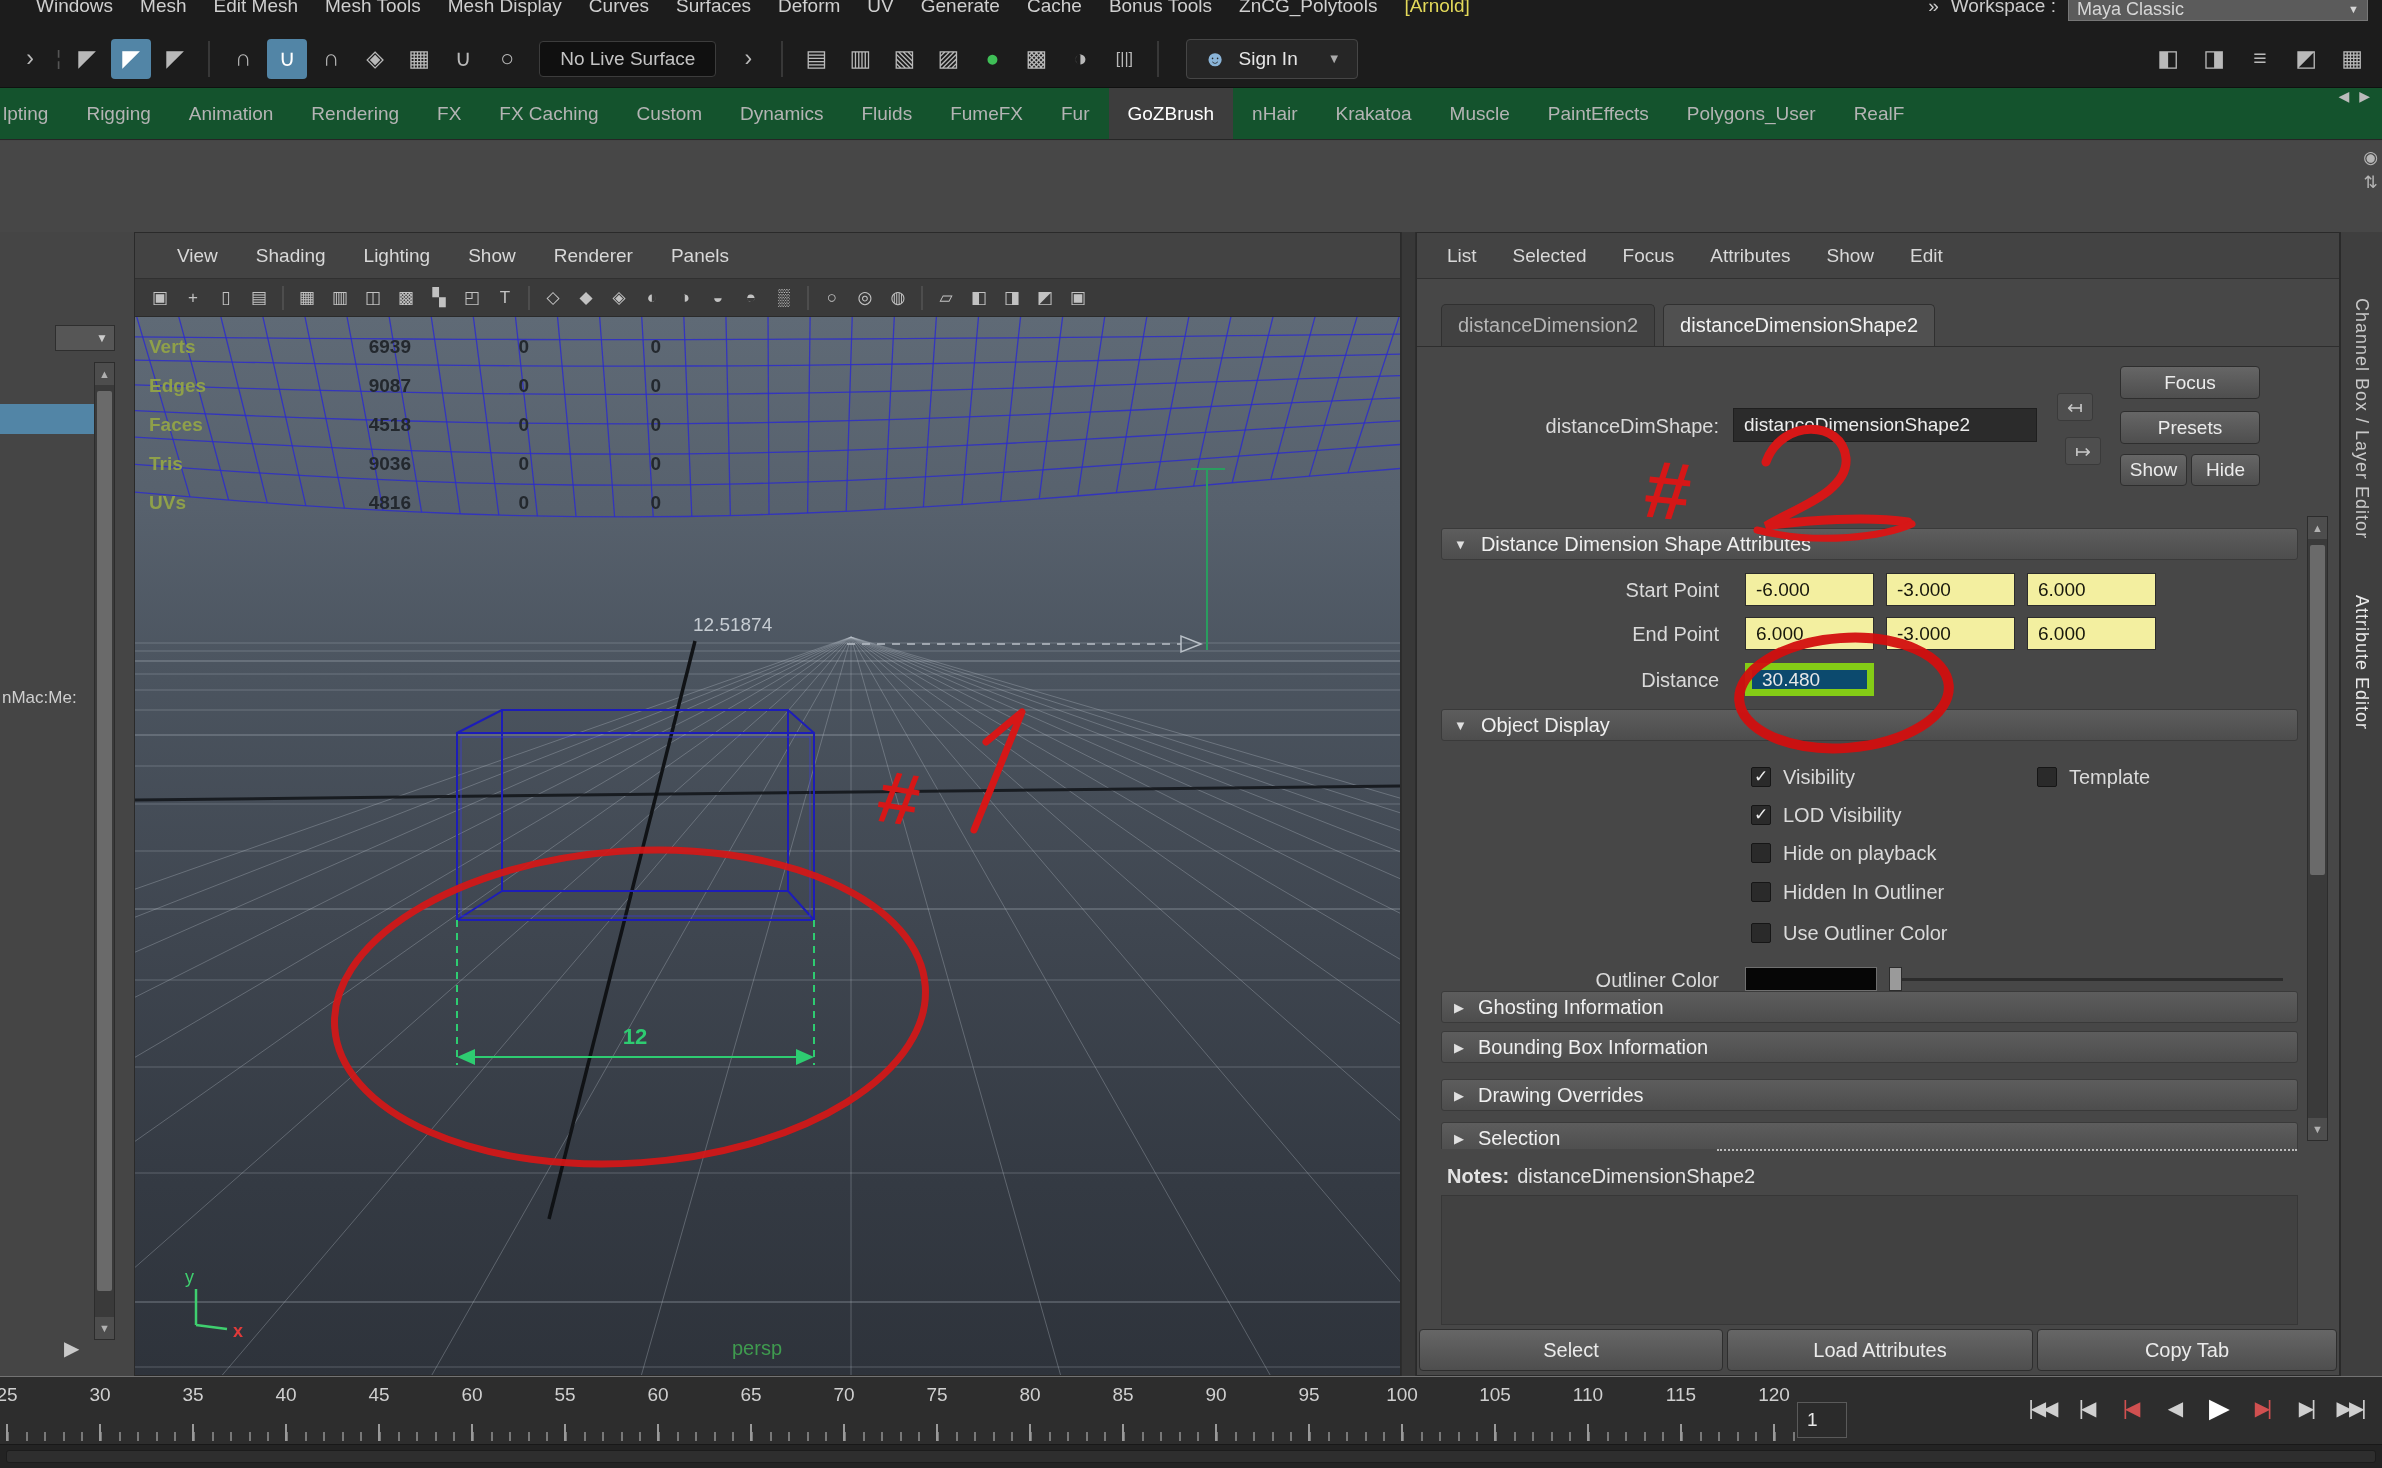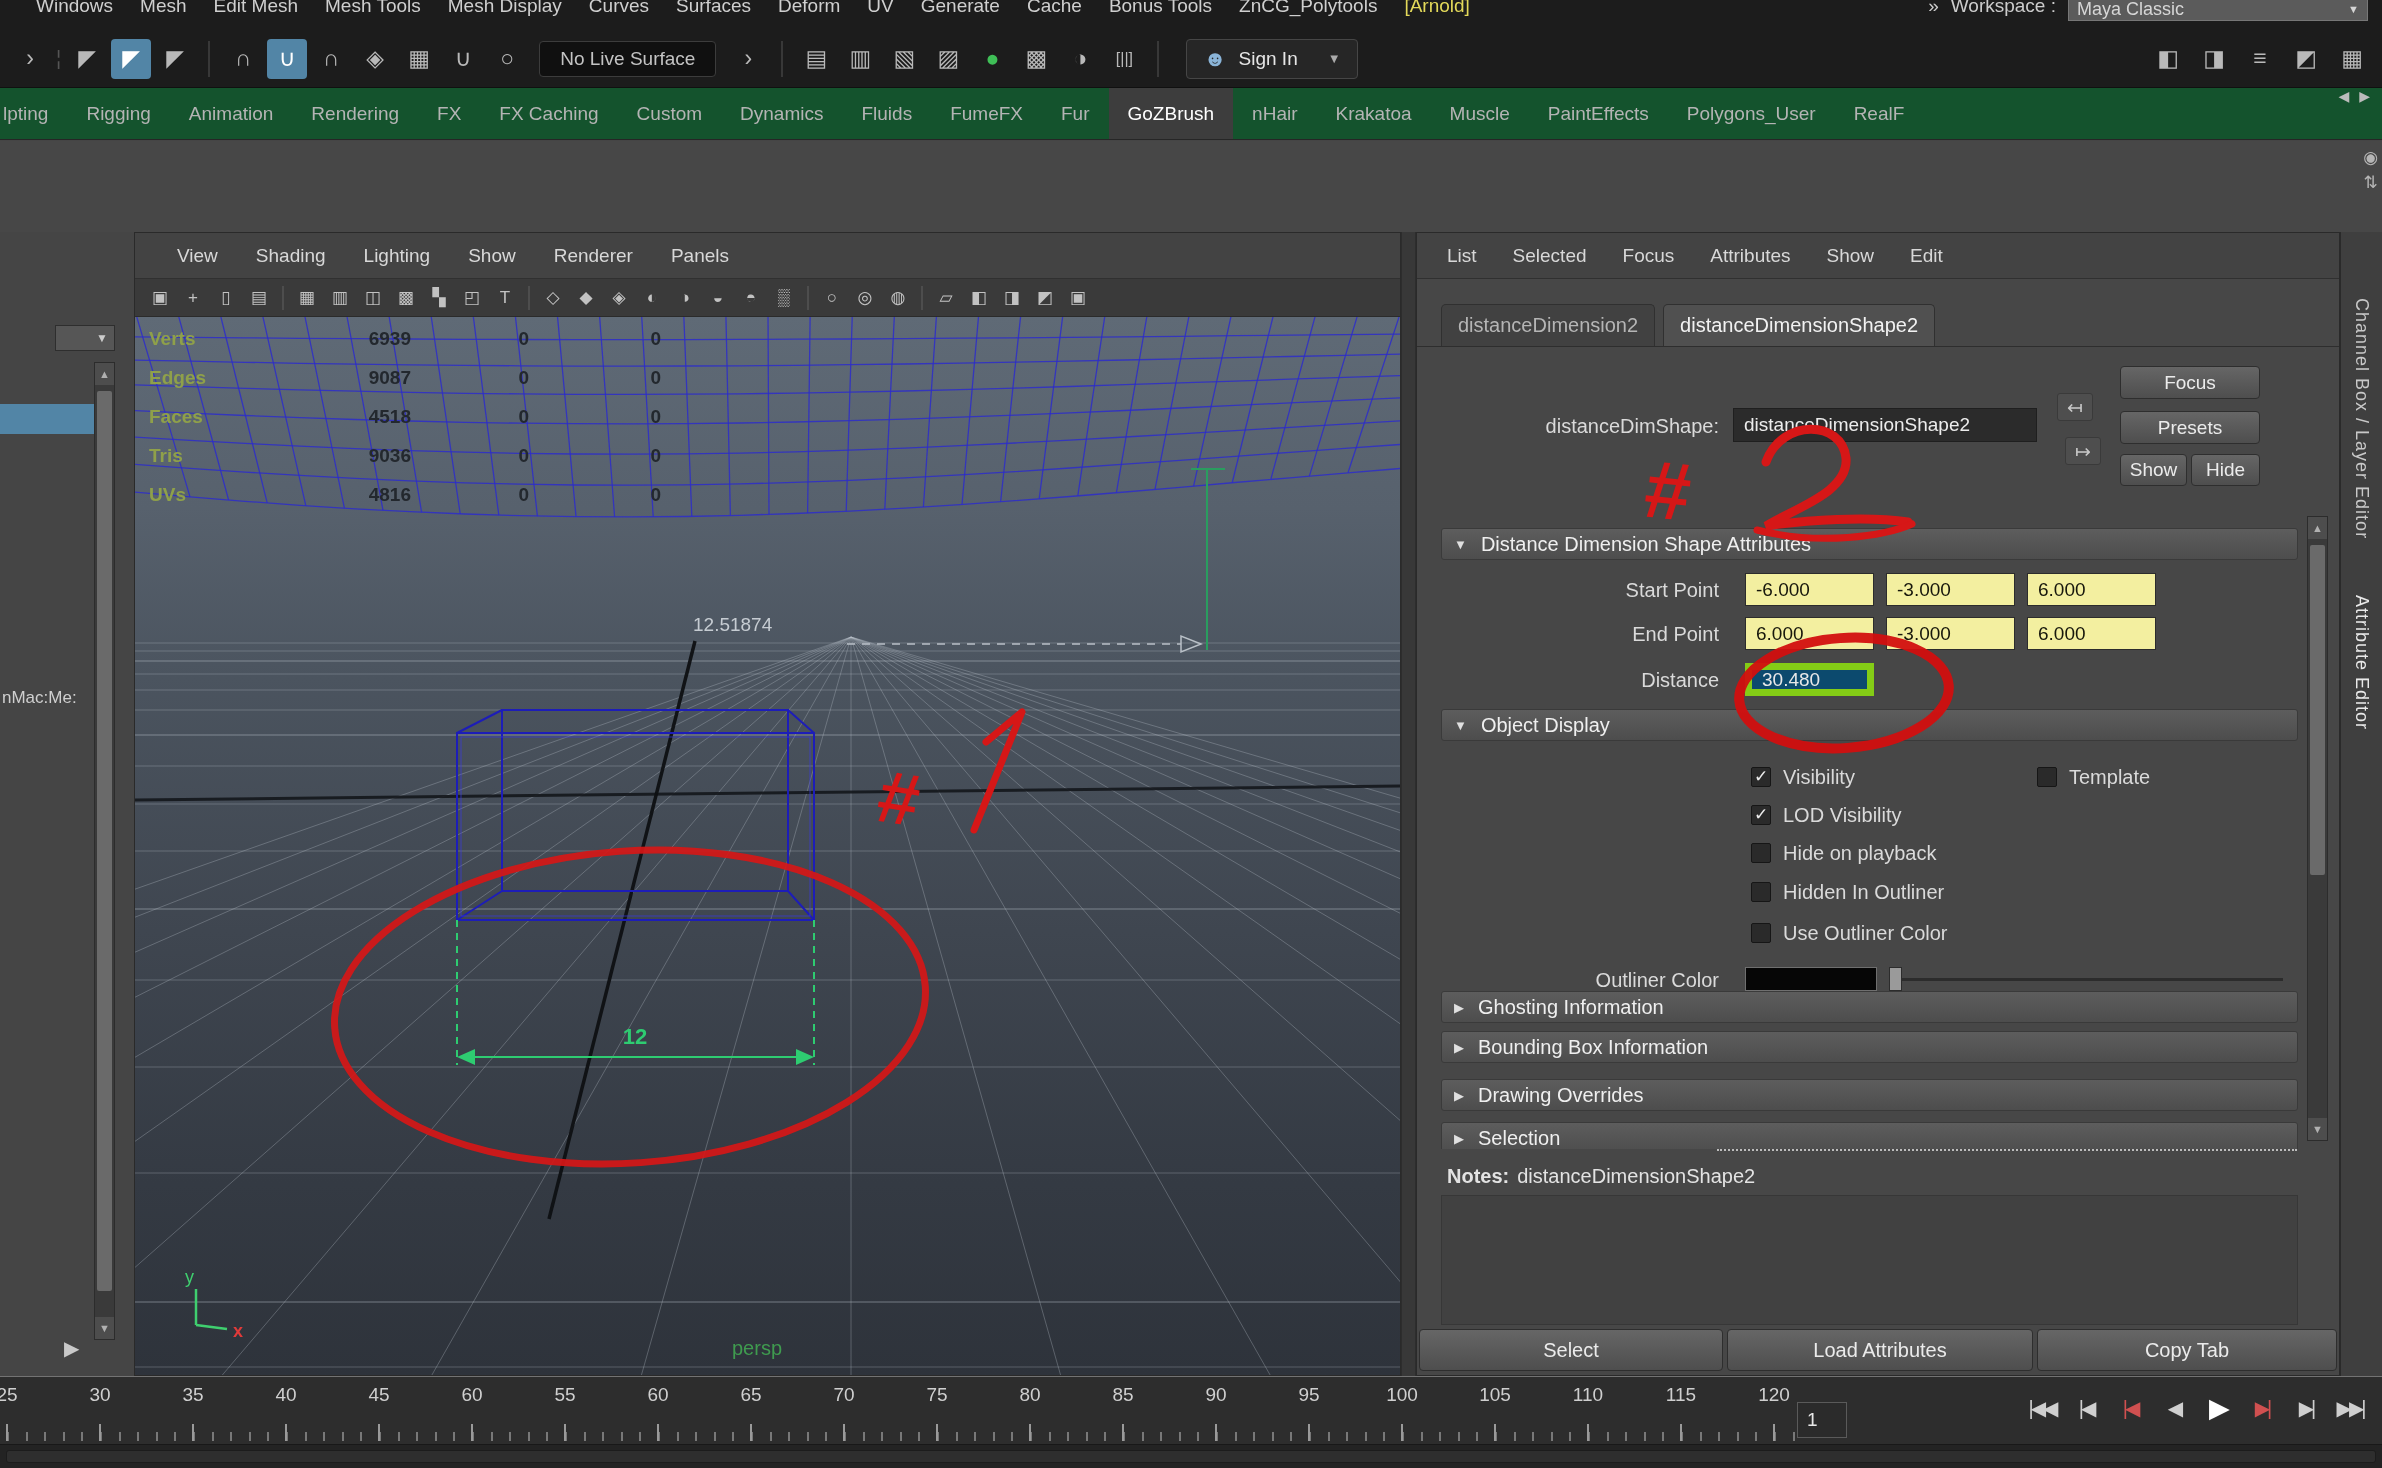--- a/index.html
+++ b/index.html
@@ -45,21 +45,21 @@
 
   
   .vp{position:absolute;left:134px;top:232px;width:1267px;height:1144px;background:#404040;border:1px solid #2a2a2a}
   .vp-menus{height:46px;display:flex;align-items:center;gap:38px;padding-left:42px;background:#434343;color:#d8d8d8;border-bottom:1px solid #303030;font-size:19px}
   .vp-icons{height:38px;background:#3a3a3a;display:flex;align-items:center;gap:3px;padding-left:10px;border-bottom:1px solid #2b2b2b}
   .vp-ic{width:30px;height:28px;display:flex;align-items:center;justify-content:center;font-size:17px;color:#c2c2c2}
   .vp-isep{width:2px;height:24px;background:#4d4d4d;margin:0 5px}
   .vp-canvas{position:absolute;left:0;top:84px;width:1265px;height:1058px;background:linear-gradient(180deg,#5f6a76 0%,#57616d 18%,#4b545f 34%,#3f4650 58%,#343a43 82%,#2e333b 100%);overflow:hidden}
   .vp-canvas svg{position:absolute;left:0;top:0}
   .hud{position:absolute;left:14px;top:2px;font-weight:bold;font-size:19px}
-  .hud-row{display:flex;height:39px;align-items:center}
+  .hud-row{display:flex;height:39px;align-items:flex-end}
   .hud-label{width:112px;color:#8fa04a}
   .hud-v1{width:150px;text-align:right;color:#23282e}
   .hud-v2{width:118px;text-align:right;color:#23282e}
   .hud-v3{width:132px;text-align:right;color:#23282e}
 
   
   .vdiv{position:absolute;left:1401px;top:232px;width:15px;height:1144px;background:#383838;border-left:1px solid #2d2d2d;border-right:1px solid #2d2d2d}
 
   
   .ae{position:absolute;left:1416px;top:232px;width:924px;height:1144px;background:#474747;border:1px solid #2a2a2a}

